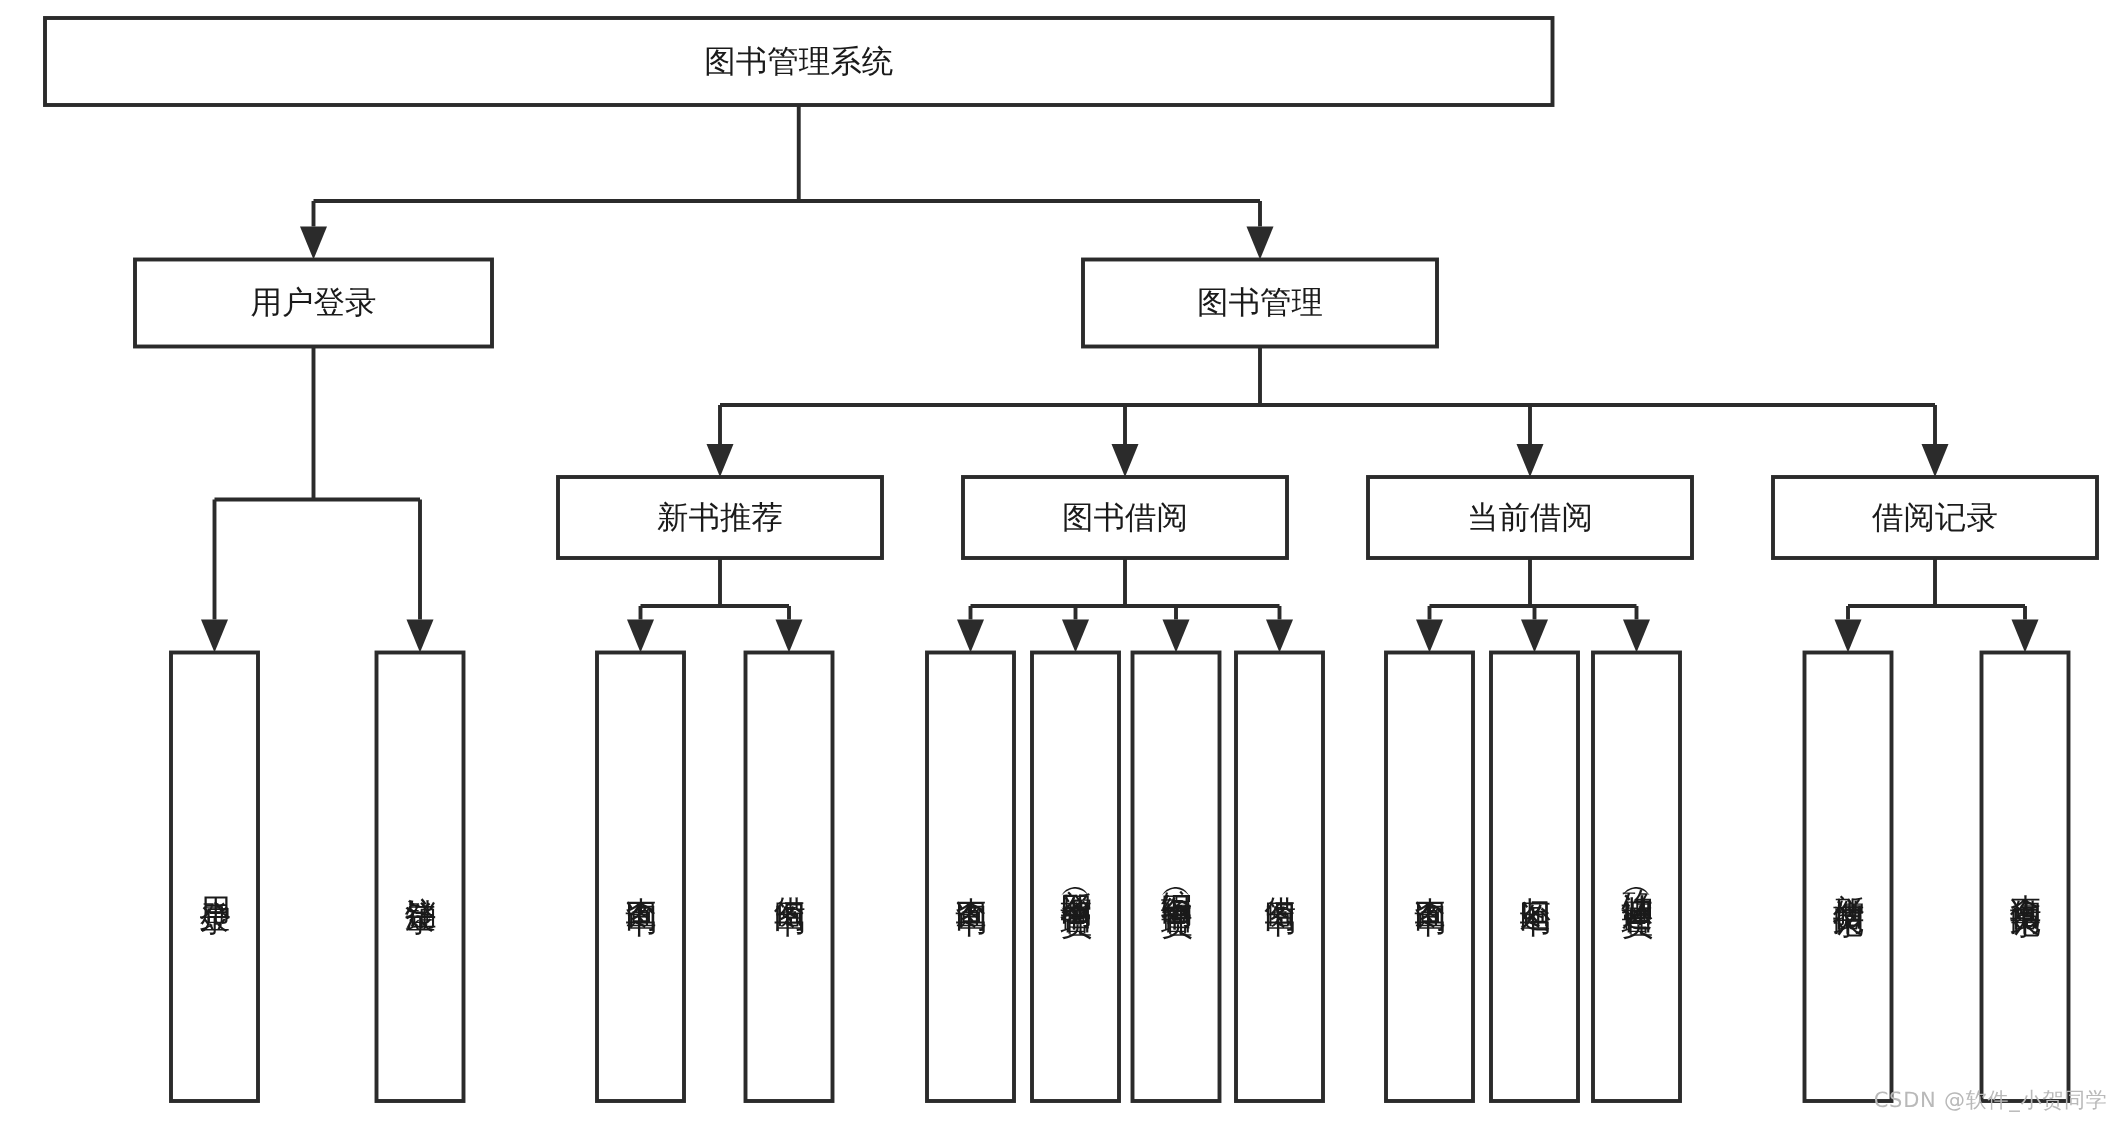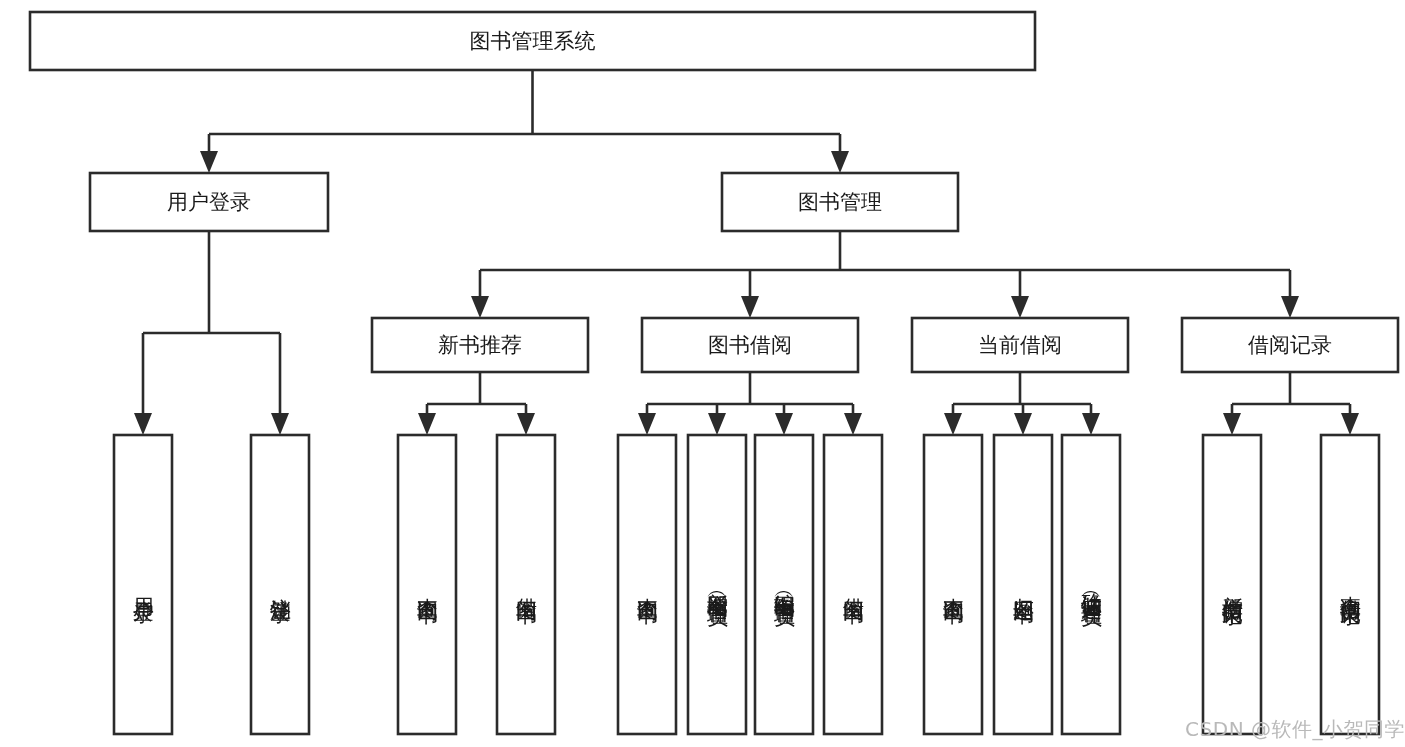--- a/index.html
+++ b/index.html
@@ -66,21 +66,21 @@
     letter-spacing: 2px;
     color: #1a1a1a;
     white-space: nowrap;
     text-align: center;
   }
   .watermark {
     position: absolute;
     right: 10px;
     bottom: 4px;
     font-family: "DejaVu Sans", "Liberation Sans", sans-serif;
-    font-size: 20px;
+    font-size: 14px;
     color: #b9b9b9;
     white-space: nowrap;
     letter-spacing: 0.5px;
     text-align: right;
   }
 </style>
 </head>
 <body>
 
 <div id="diagram-root">

